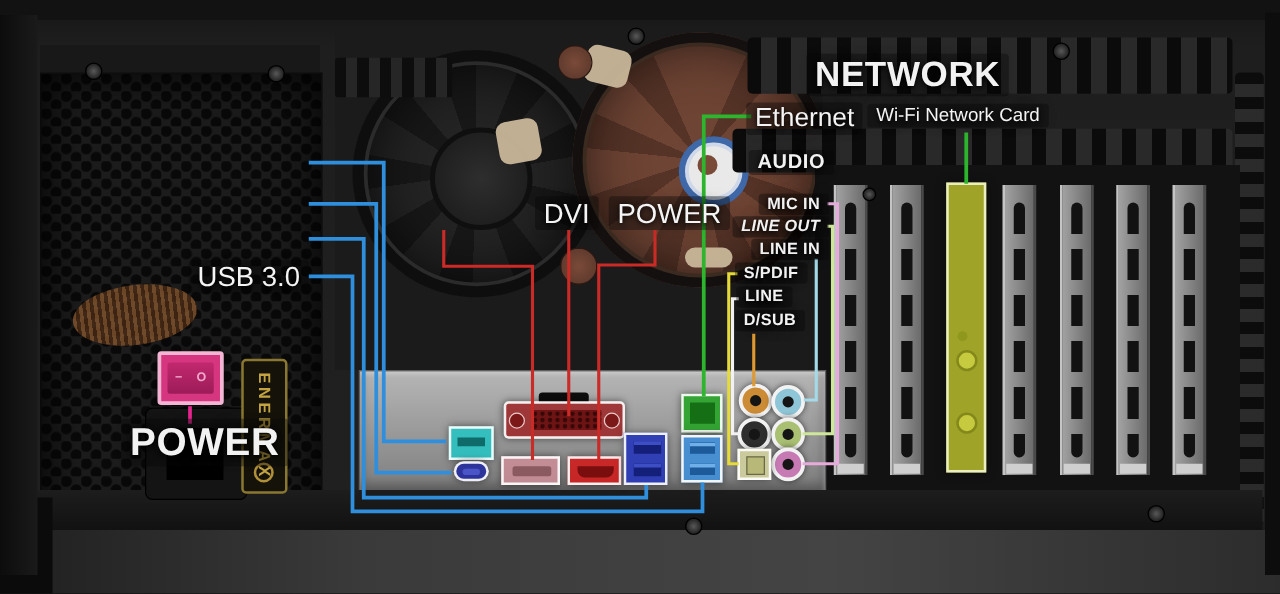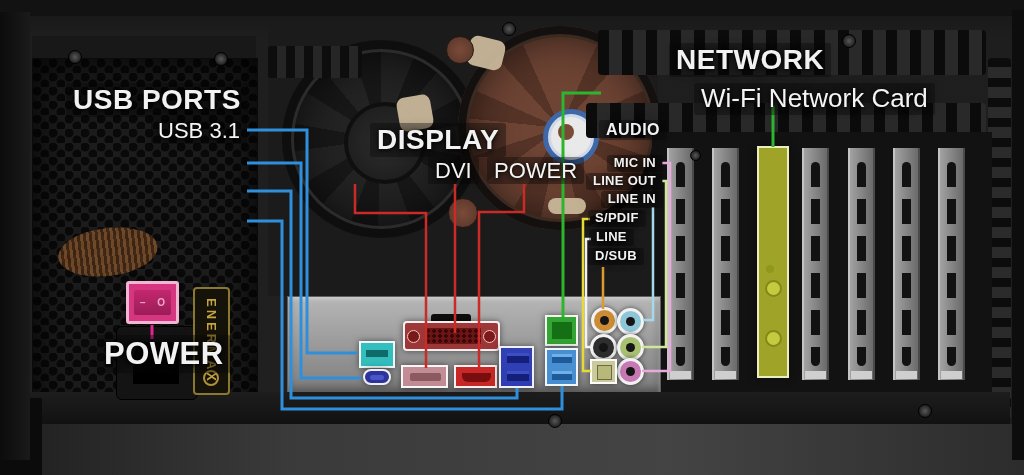--- a/index.html
+++ b/index.html
@@ -197,32 +197,31 @@
     <polyline points="773,106 773,147" stroke-width="3" stroke="#2db52d"></polyline>
     <polyline points="590,219 583,219 583,371 591,371" stroke-width="2.5" stroke="#e5da38"></polyline>
     <polyline points="591,239 586,239 586,347 591,347" stroke-width="2.5" stroke="#f2f2f2"></polyline>
     <polyline points="603,267 603,309" stroke-width="2.5" stroke="#df9932"></polyline>
     <polyline points="653,207 653,320 643,320" stroke-width="2.5" stroke="#a5d9e9"></polyline>
     <polyline points="642,347 666,347 666,181 662,181" stroke-width="2.5" stroke="#cfe79a"></polyline>
     <polyline points="642,371 670,371 670,163 662,163" stroke-width="2.5" stroke="#e7aadc"></polyline>
     <polyline points="152,325 152,339" stroke-width="3" stroke="#e5268e"></polyline>
   </svg>
 
-  <div class="lbl title" style="left:66px;top:83px;">USB PORTS</div>
-  <div class="lbl plabel" style="right:777px;top:117px;">USB 3.1</div>
-
-  <div class="lbl title" style="left:370px;top:123px;">DISPLAY</div>
+  <div class="lbl plabel" style="right:777px;top:208px;">USB 3.0</div>
+
   <div class="lbl plabel" style="left:428px;top:157px;text-align:right;">DVI</div>
   <div class="lbl plabel" style="left:487px;top:157px;">POWER</div>
 
-  <div class="lbl title" style="left:645px;top:43px;margin-left:24px;">NETWORK</div>
-  <div class="lbl plabel" style="left:694px;top:83px;font-size:26px;">Wi-Fi Network Card</div>
+  <div class="lbl title" style="left:645px;top:43px;">NETWORK</div>
+  <div class="lbl plabel" style="left:597px;top:82px;font-size:21px;">Ethernet</div>
+  <div class="lbl plabel" style="left:694px;top:83px;font-size:15px;">Wi-Fi Network Card</div>
 
   <div class="lbl title" style="left:599px;top:120px;font-size:16px;">AUDIO</div>
   <div class="lbl alabel" style="right:361px;top:155px;">MIC IN</div>
-  <div class="lbl alabel" style="right:361px;top:173px;">LINE OUT</div>
+  <div class="lbl alabel" style="right:361px;top:173px;font-style:italic;">LINE OUT</div>
   <div class="lbl alabel" style="right:361px;top:191px;">LINE IN</div>
   <div class="lbl alabel" style="left:588px;top:210px;">S/PDIF</div>
   <div class="lbl alabel" style="left:589px;top:229px;">LINE</div>
   <div class="lbl alabel" style="left:588px;top:248px;">D/SUB</div>
 
   <div class="lbl title" style="left:97px;top:335px;font-size:31px;">POWER</div>
 </div>
 
 </body></html>

